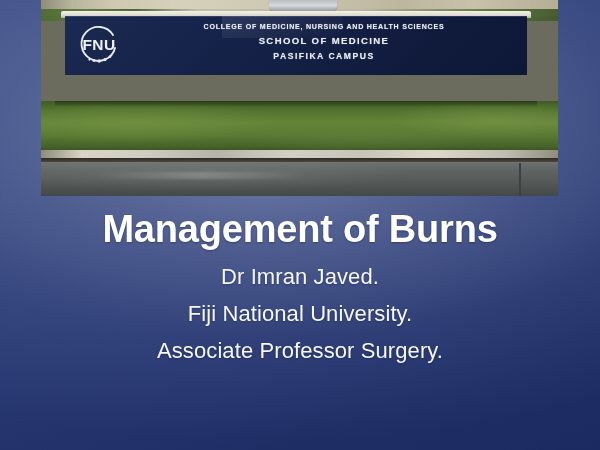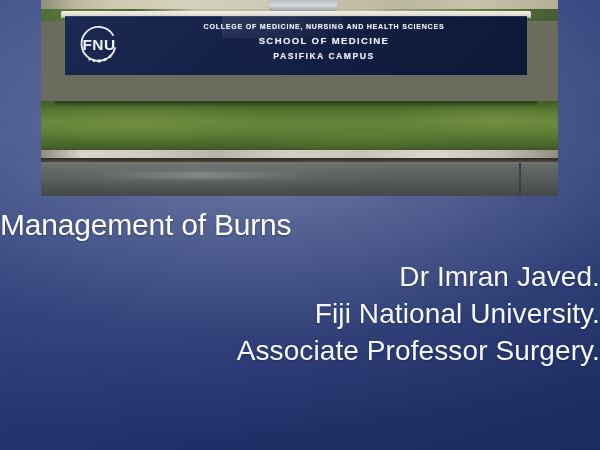--- a/index.html
+++ b/index.html
@@ -215,41 +215,40 @@
     inset: 0;
     backdrop-filter: blur(0.4px);
     pointer-events: none;
   }
 
   
   .title {
     position: absolute;
     left: 0; right: 0;
     top: 208px;
-    text-align: left;
+    text-align: center;
     color: #ffffff;
-    font-size: 30px;
-    font-weight: 400;
+    font-size: 38px;
+    font-weight: 700;
     letter-spacing: -0.2px;
     text-shadow: 0 1px 2px rgba(10,18,45,.35);
   }
   .subtitle {
     position: absolute;
     left: 0; right: 0;
     top: 258px;
     text-align: center;
     color: #f7f8fb;
   }
   .sub-line {
-    font-size: 28px;
+    font-size: 22px;
     font-weight: 400;
     line-height: 37px;
     letter-spacing: 0.1px;
     text-shadow: 0 1px 2px rgba(10,18,45,.30);
-    text-align: right;
   }
 </style>
 </head>
 <body>
 
 <div class="slide">
 
   <div class="photo">
 
     <div class="ph-backdrop"></div>

